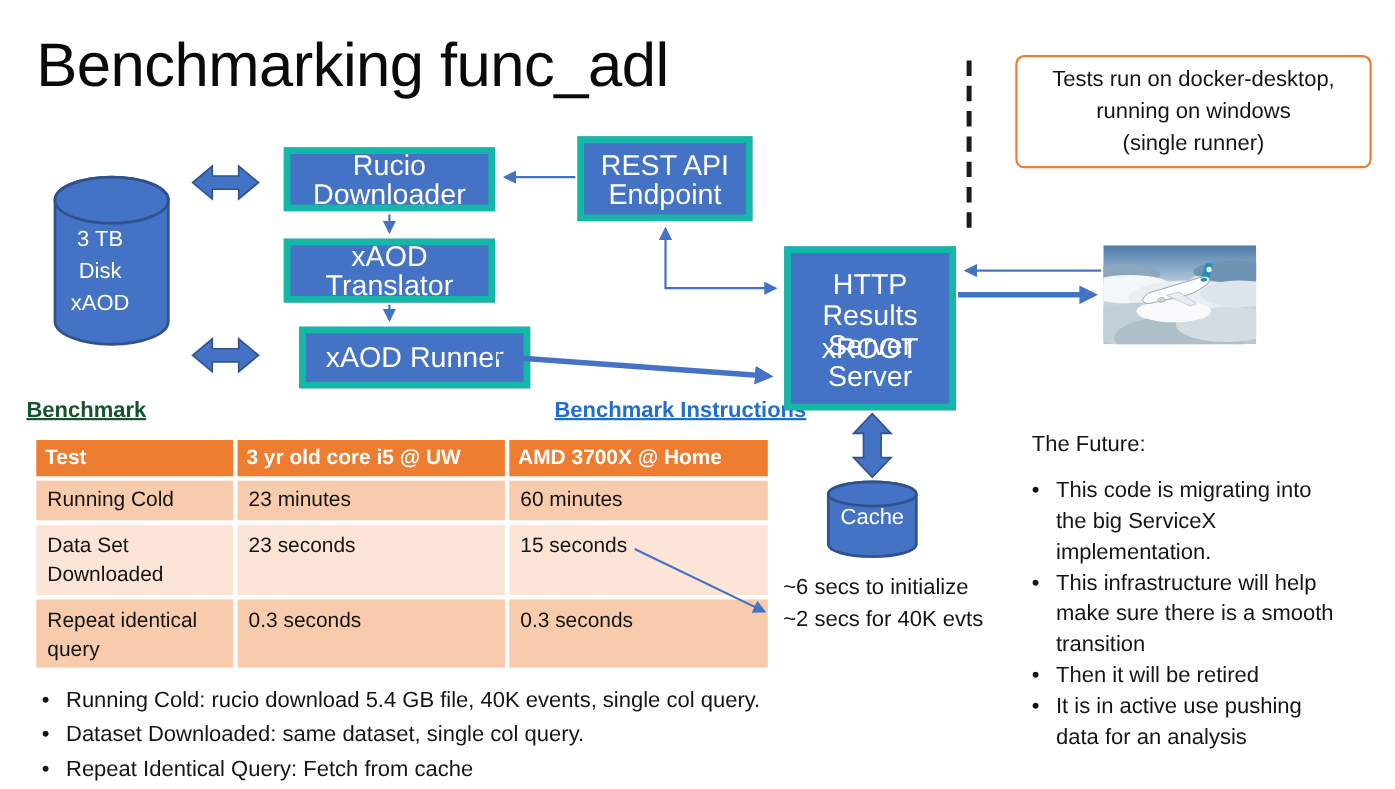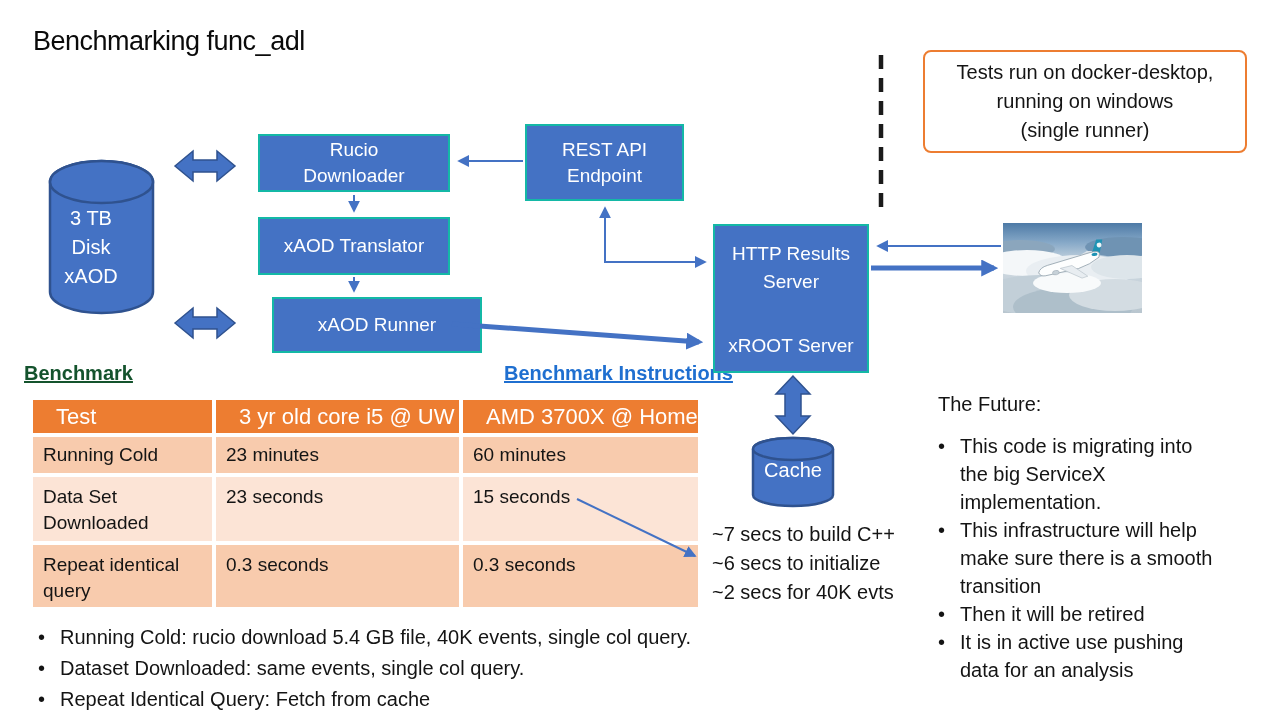--- a/index.html
+++ b/index.html
@@ -1,46 +1,46 @@
 <!DOCTYPE html>
 <html><head>
 <meta charset="utf-8">
 <style>
   html,body{margin:0;padding:0;background:#fff;}
   .slide{position:relative;width:1268px;height:717px;background:#ffffff;
          font-family:"Liberation Sans",sans-serif;color:#141414;overflow:hidden;}
   .abs{position:absolute;}
   .prel{white-space:pre-line;}
 
-  .title{left:33px;top:26px;font-size:27px;letter-spacing:-0.5px;color:#0a0a0a;}
-
-  .bluebox{position:absolute;background:#4472C4;border:2px solid #14b8a6;color:#fff;
+  .title{left:33px;top:26px;font-size:56px;letter-spacing:-0.5px;color:#0a0a0a;}
+
+  .bluebox{position:absolute;background:#4472C4;border:6px solid #14b8a6;color:#fff;
            display:flex;align-items:center;justify-content:center;text-align:center;
-           font-size:19px;line-height:26px;box-sizing:border-box;z-index:2;}
+           font-size:26px;line-height:26px;box-sizing:border-box;z-index:2;}
   #http-box{flex-direction:column;justify-content:flex-start;}
   .http-top{margin-top:14px;line-height:28px;}
   .xroot{position:absolute;bottom:12px;left:0;right:0;text-align:center;}
 
   .cyl{z-index:2;}
   .cyl-label{position:absolute;left:0;right:0;text-align:center;color:#fff;}
 
   .note-rabbit{left:748px;top:57px;width:136px;text-align:center;font-size:20px;line-height:33px;}
   .note-docker{left:923px;top:50px;width:324px;height:103px;border:2.5px solid #ED7D31;
                border-radius:8px;display:flex;align-items:center;justify-content:center;
                text-align:center;font-size:20px;line-height:29px;box-sizing:border-box;}
 
   .link{position:absolute;font-size:20px;font-weight:700;text-decoration:underline;cursor:pointer;}
   .link-bench{left:24px;top:362px;color:#14532d;}
   .link-instr{left:458px;top:362px;color:#1F6FD0;margin-left:46px;}
 
   .tbl{position:absolute;left:33px;top:400px;display:grid;
        grid-template-columns:179px 243px 235px;grid-template-rows:33px 36px 64px 62px;
        gap:4px;background:#ffffff;z-index:2;}
-  .th{background:#ED7D31;color:#fff;font-weight:400;font-size:22px;
-      display:flex;align-items:center;padding-left:23px;}
+  .th{background:#ED7D31;color:#fff;font-weight:700;font-size:19px;
+      display:flex;align-items:center;padding-left:8px;}
   .td{font-size:19px;padding:7px 0 0 10px;white-space:pre-line;line-height:26px;box-sizing:border-box;}
   .vc{display:flex;align-items:center;padding-top:0;}
   .r1{background:#F8CBAD;}
   .r2{background:#FCE4D6;}
 
   .timing{left:712px;top:520px;font-size:20px;line-height:29px;}
 
   .future{left:938px;top:390px;width:316px;font-size:20px;line-height:28px;}
   .future-h{margin-bottom:14px;}
   .fb{display:flex;}
@@ -112,21 +112,20 @@
     <div class="td r2">23 seconds</div>
     <div class="td r2">15 seconds</div>
 
     <div class="td r1">Repeat identical
 query</div>
     <div class="td r1">0.3 seconds</div>
     <div class="td r1">0.3 seconds</div>
   </div>
 
   <div class="abs timing">
-    <div>~7 secs to build C++</div>
     <div>~6 secs to initialize</div>
     <div>~2 secs for 40K evts</div>
   </div>
 
   <div class="abs future">
     <div class="future-h">The Future:</div>
     <div class="fb">
         <span class="prel">This code is migrating into
 the big ServiceX
 implementation.</span>
@@ -143,21 +142,21 @@
         <span class="prel">It is in active use pushing
 data for an analysis</span>
       </div>
   </div>
 
   <div class="abs foot">
     <div class="fl">
         <span>Running Cold: rucio download 5.4 GB file, 40K events, single col query.</span>
       </div>
     <div class="fl">
-        <span>Dataset Downloaded: same events, single col query.</span>
+        <span>Dataset Downloaded: same dataset, single col query.</span>
       </div>
     <div class="fl">
         <span>Repeat Identical Query: Fetch from cache</span>
       </div>
   </div>
 
   <svg class="photo" viewBox="0 0 139 90">
     <defs>
       <linearGradient id="sky" x1="0" y1="0" x2="0" y2="1">
         <stop offset="0" stop-color="#4d7aa6"></stop>

